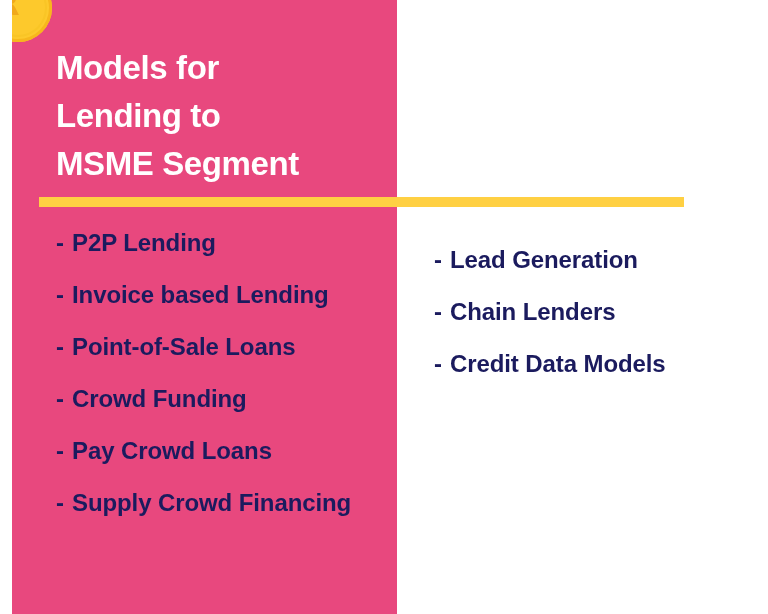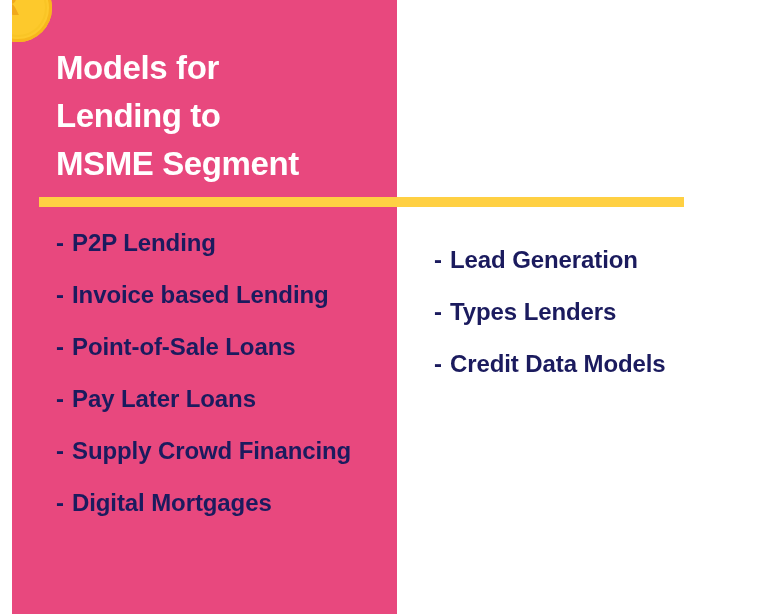--- a/index.html
+++ b/index.html
@@ -155,36 +155,36 @@
     <li class="list-item">
       <span class="dash">-</span><span>P2P Lending</span>
     </li>
     <li class="list-item">
       <span class="dash">-</span><span>Invoice based Lending</span>
     </li>
     <li class="list-item">
       <span class="dash">-</span><span>Point-of-Sale Loans</span>
     </li>
     <li class="list-item">
-      <span class="dash">-</span><span>Pay Later Loans</span>
+      <span class="dash">-</span><span>Crowd Funding</span>
+    </li>
+    <li class="list-item">
+      <span class="dash">-</span><span>Pay Crowd Loans</span>
     </li>
     <li class="list-item">
       <span class="dash">-</span><span>Supply Crowd Financing</span>
-    </li>
-    <li class="list-item">
-      <span class="dash">-</span><span>Digital Mortgages</span>
     </li>
   </ul>
 
   <ul class="list list-right">
     <li class="list-item">
       <span class="dash">-</span><span>Lead Generation</span>
     </li>
     <li class="list-item">
-      <span class="dash">-</span><span>Types Lenders</span>
+      <span class="dash">-</span><span>Chain Lenders</span>
     </li>
     <li class="list-item">
       <span class="dash">-</span><span>Credit Data Models</span>
     </li>
   </ul>
 
   <div class="coin coin-top-left">
     <div class="coin-inner"></div>
     <span class="rupee-glyph">₹</span>
   </div>

